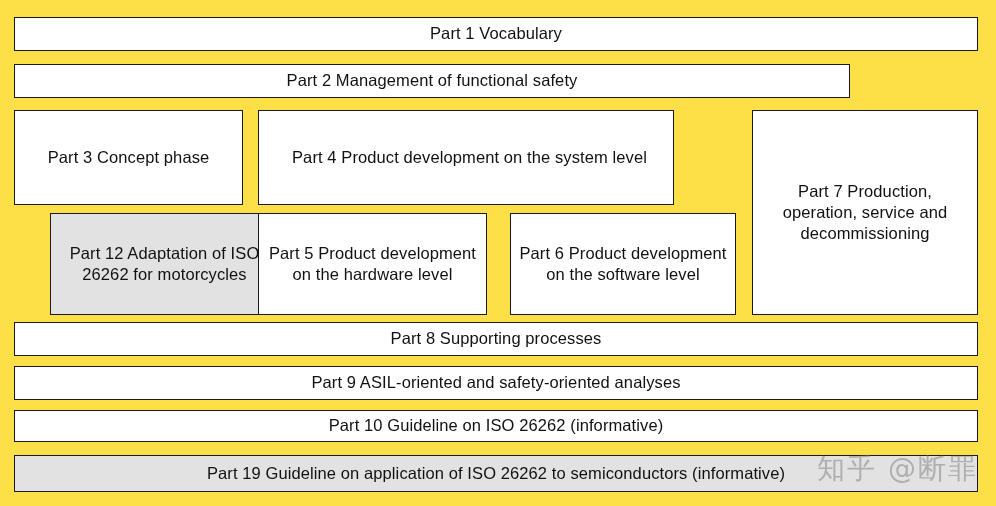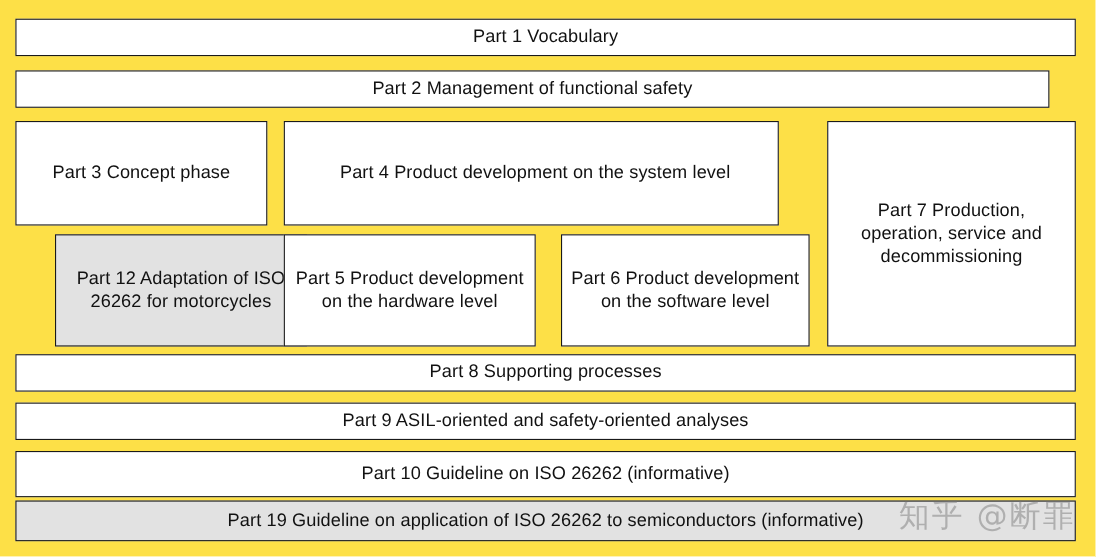--- a/index.html
+++ b/index.html
@@ -36,33 +36,33 @@
   }
   .box.shaded {
     background: #e2e2e2;
   }
   .box .label {
     display: block;
     width: 100%;
   }
   
   #box-part1   { left: 14px;  top: 17px;  width: 964px; height: 34px; }
-  #box-part2   { left: 14px;  top: 64px;  width: 940px; height: 34px; }
+  #box-part2   { left: 14px;  top: 64px;  width: 836px; height: 34px; }
 
   #box-part3   { left: 14px;  top: 110px; width: 229px; height: 95px; }
-  #box-part4   { left: 258px; top: 110px; width: 450px; height: 95px; padding-left: 13px; }
+  #box-part4   { left: 258px; top: 110px; width: 416px; height: 95px; padding-left: 13px; }
   #box-part7   { left: 752px; top: 110px; width: 226px; height: 205px; }
 
   #box-part12  { left: 14px;  top: 213px; width: 229px; height: 102px; margin-left: 36px; }
   #box-part5   { left: 258px; top: 213px; width: 229px; height: 102px; }
   #box-part6   { left: 510px; top: 213px; width: 226px; height: 102px; }
 
   #box-part8   { left: 14px;  top: 322px; width: 964px; height: 34px; }
   #box-part9   { left: 14px;  top: 366px; width: 964px; height: 34px; }
-  #box-part10  { left: 14px;  top: 410px; width: 964px; height: 42px; }
+  #box-part10  { left: 14px;  top: 410px; width: 964px; height: 32px; }
   #box-part11  { left: 14px;  top: 455px; width: 964px; height: 37px; }
 
   
   #watermark {
     position: absolute;
     right: 18px;
     bottom: 18px;
     font-size: 28px;
     font-family: "DejaVu Sans", sans-serif;
     color: rgba(120,120,120,0.48);

